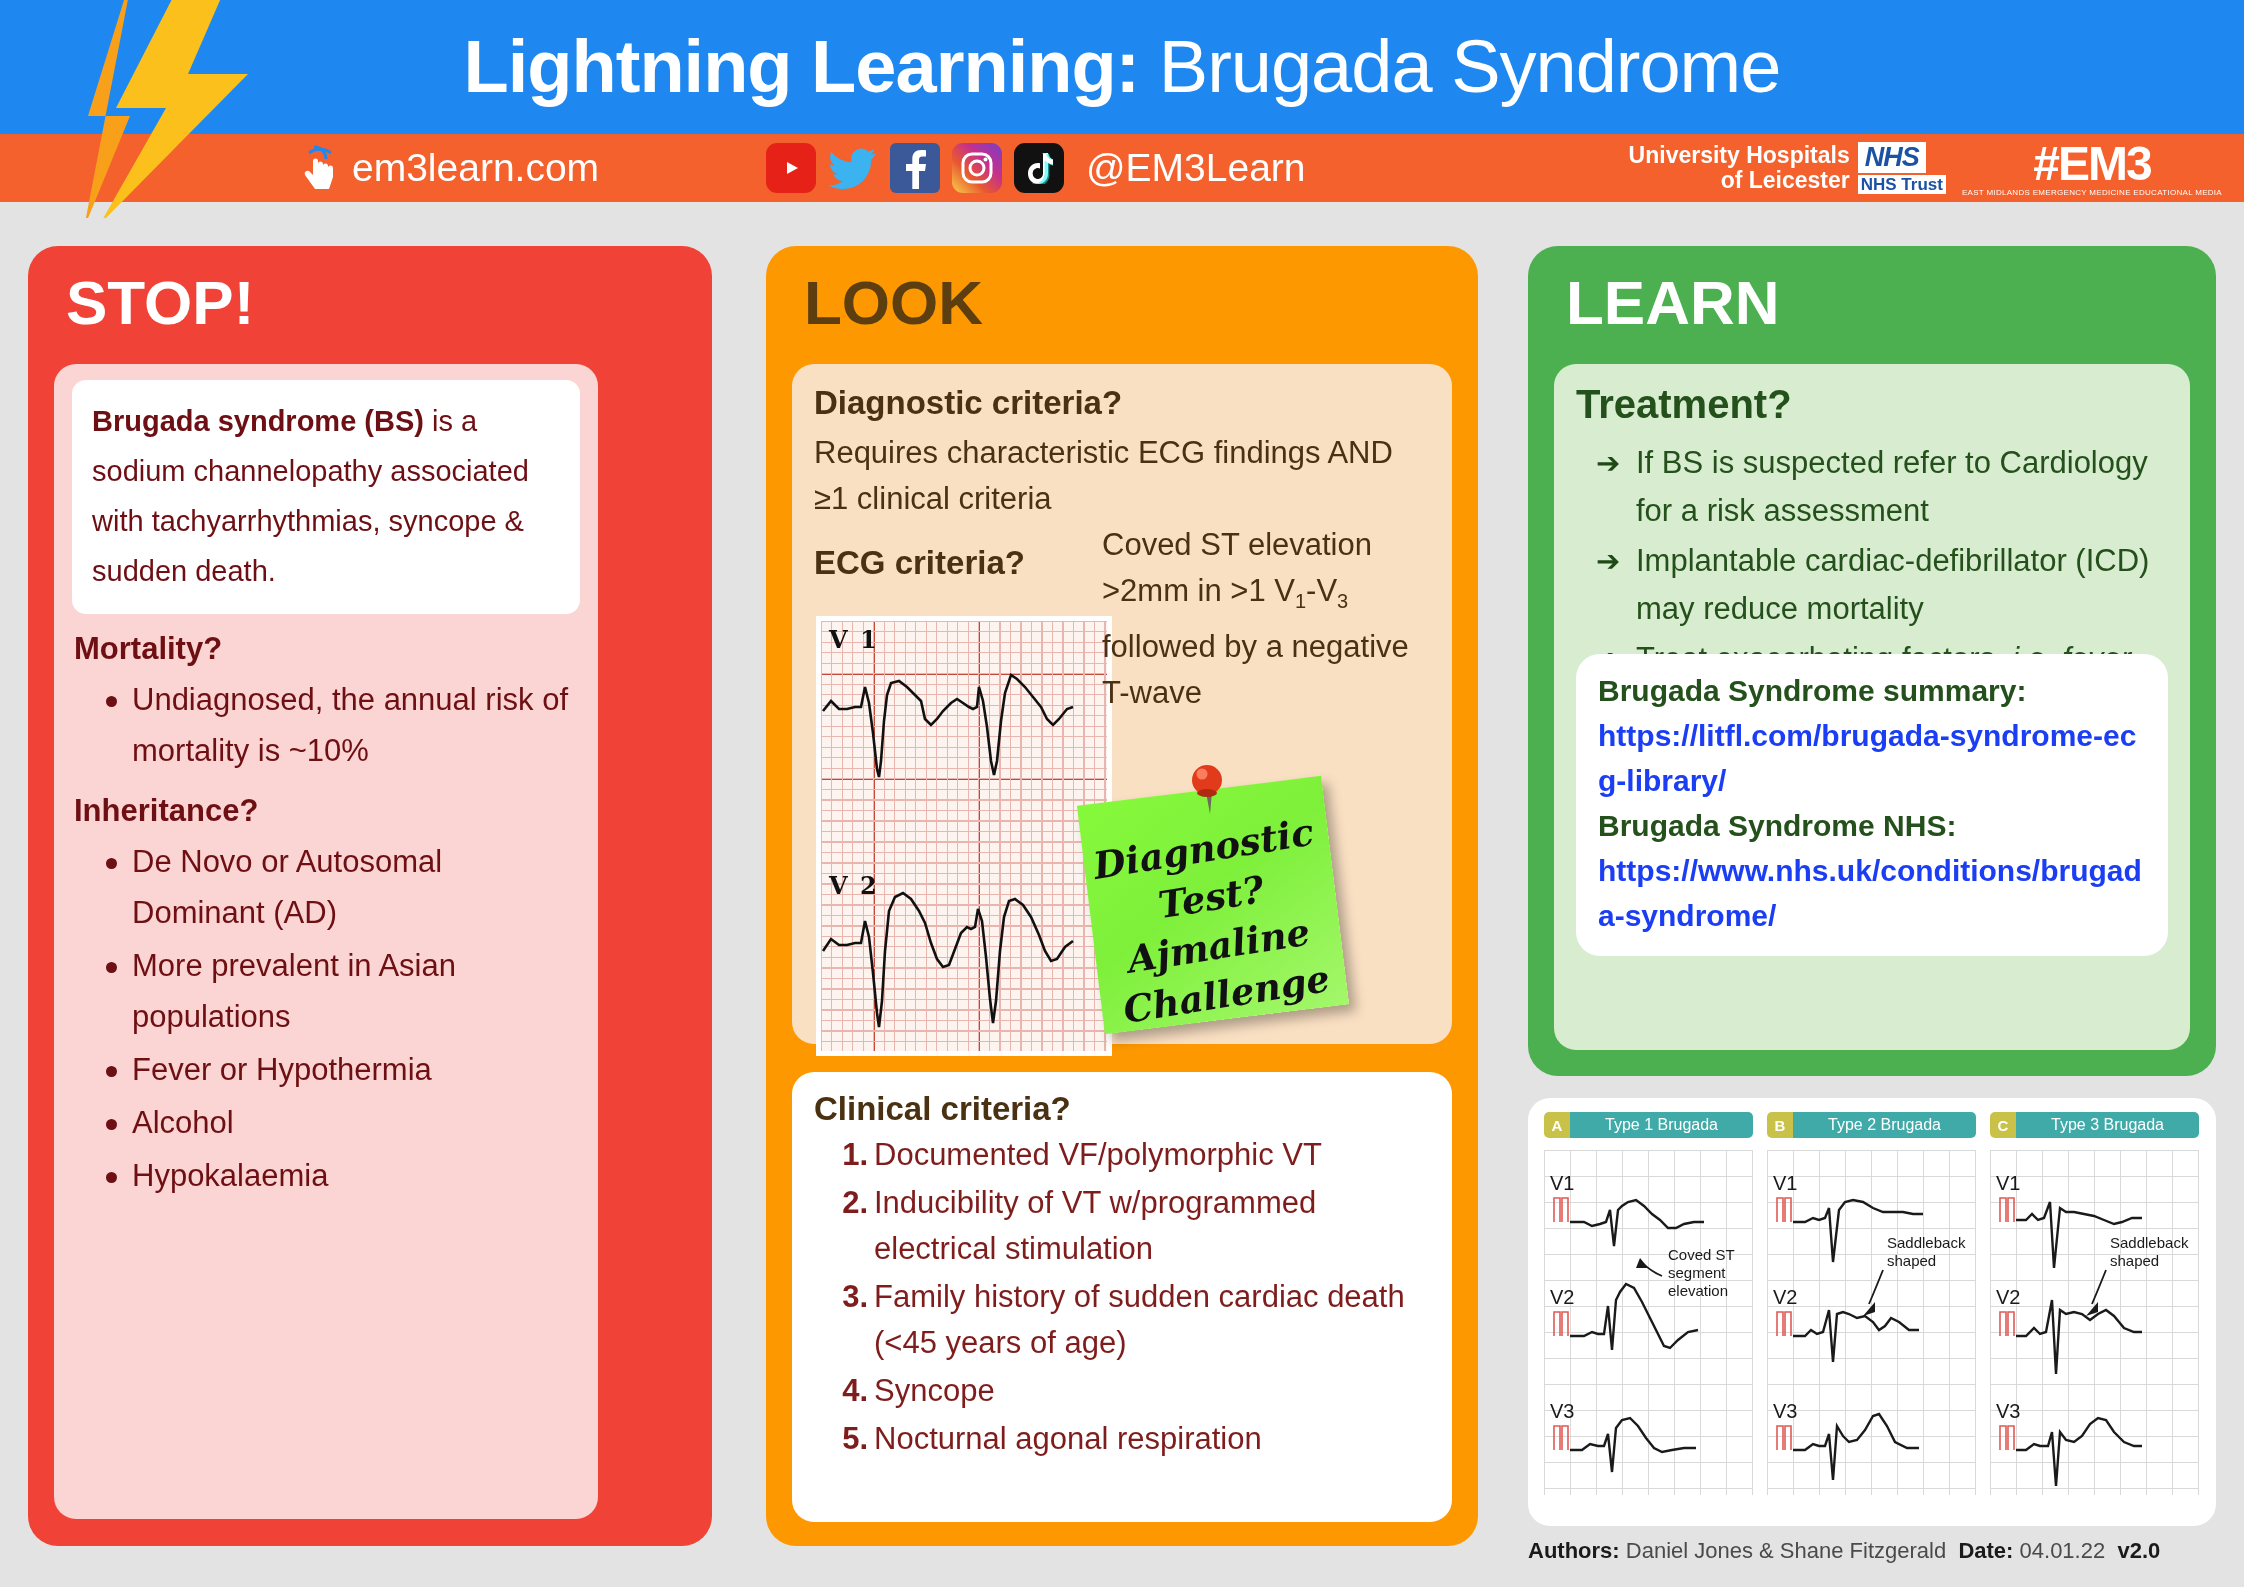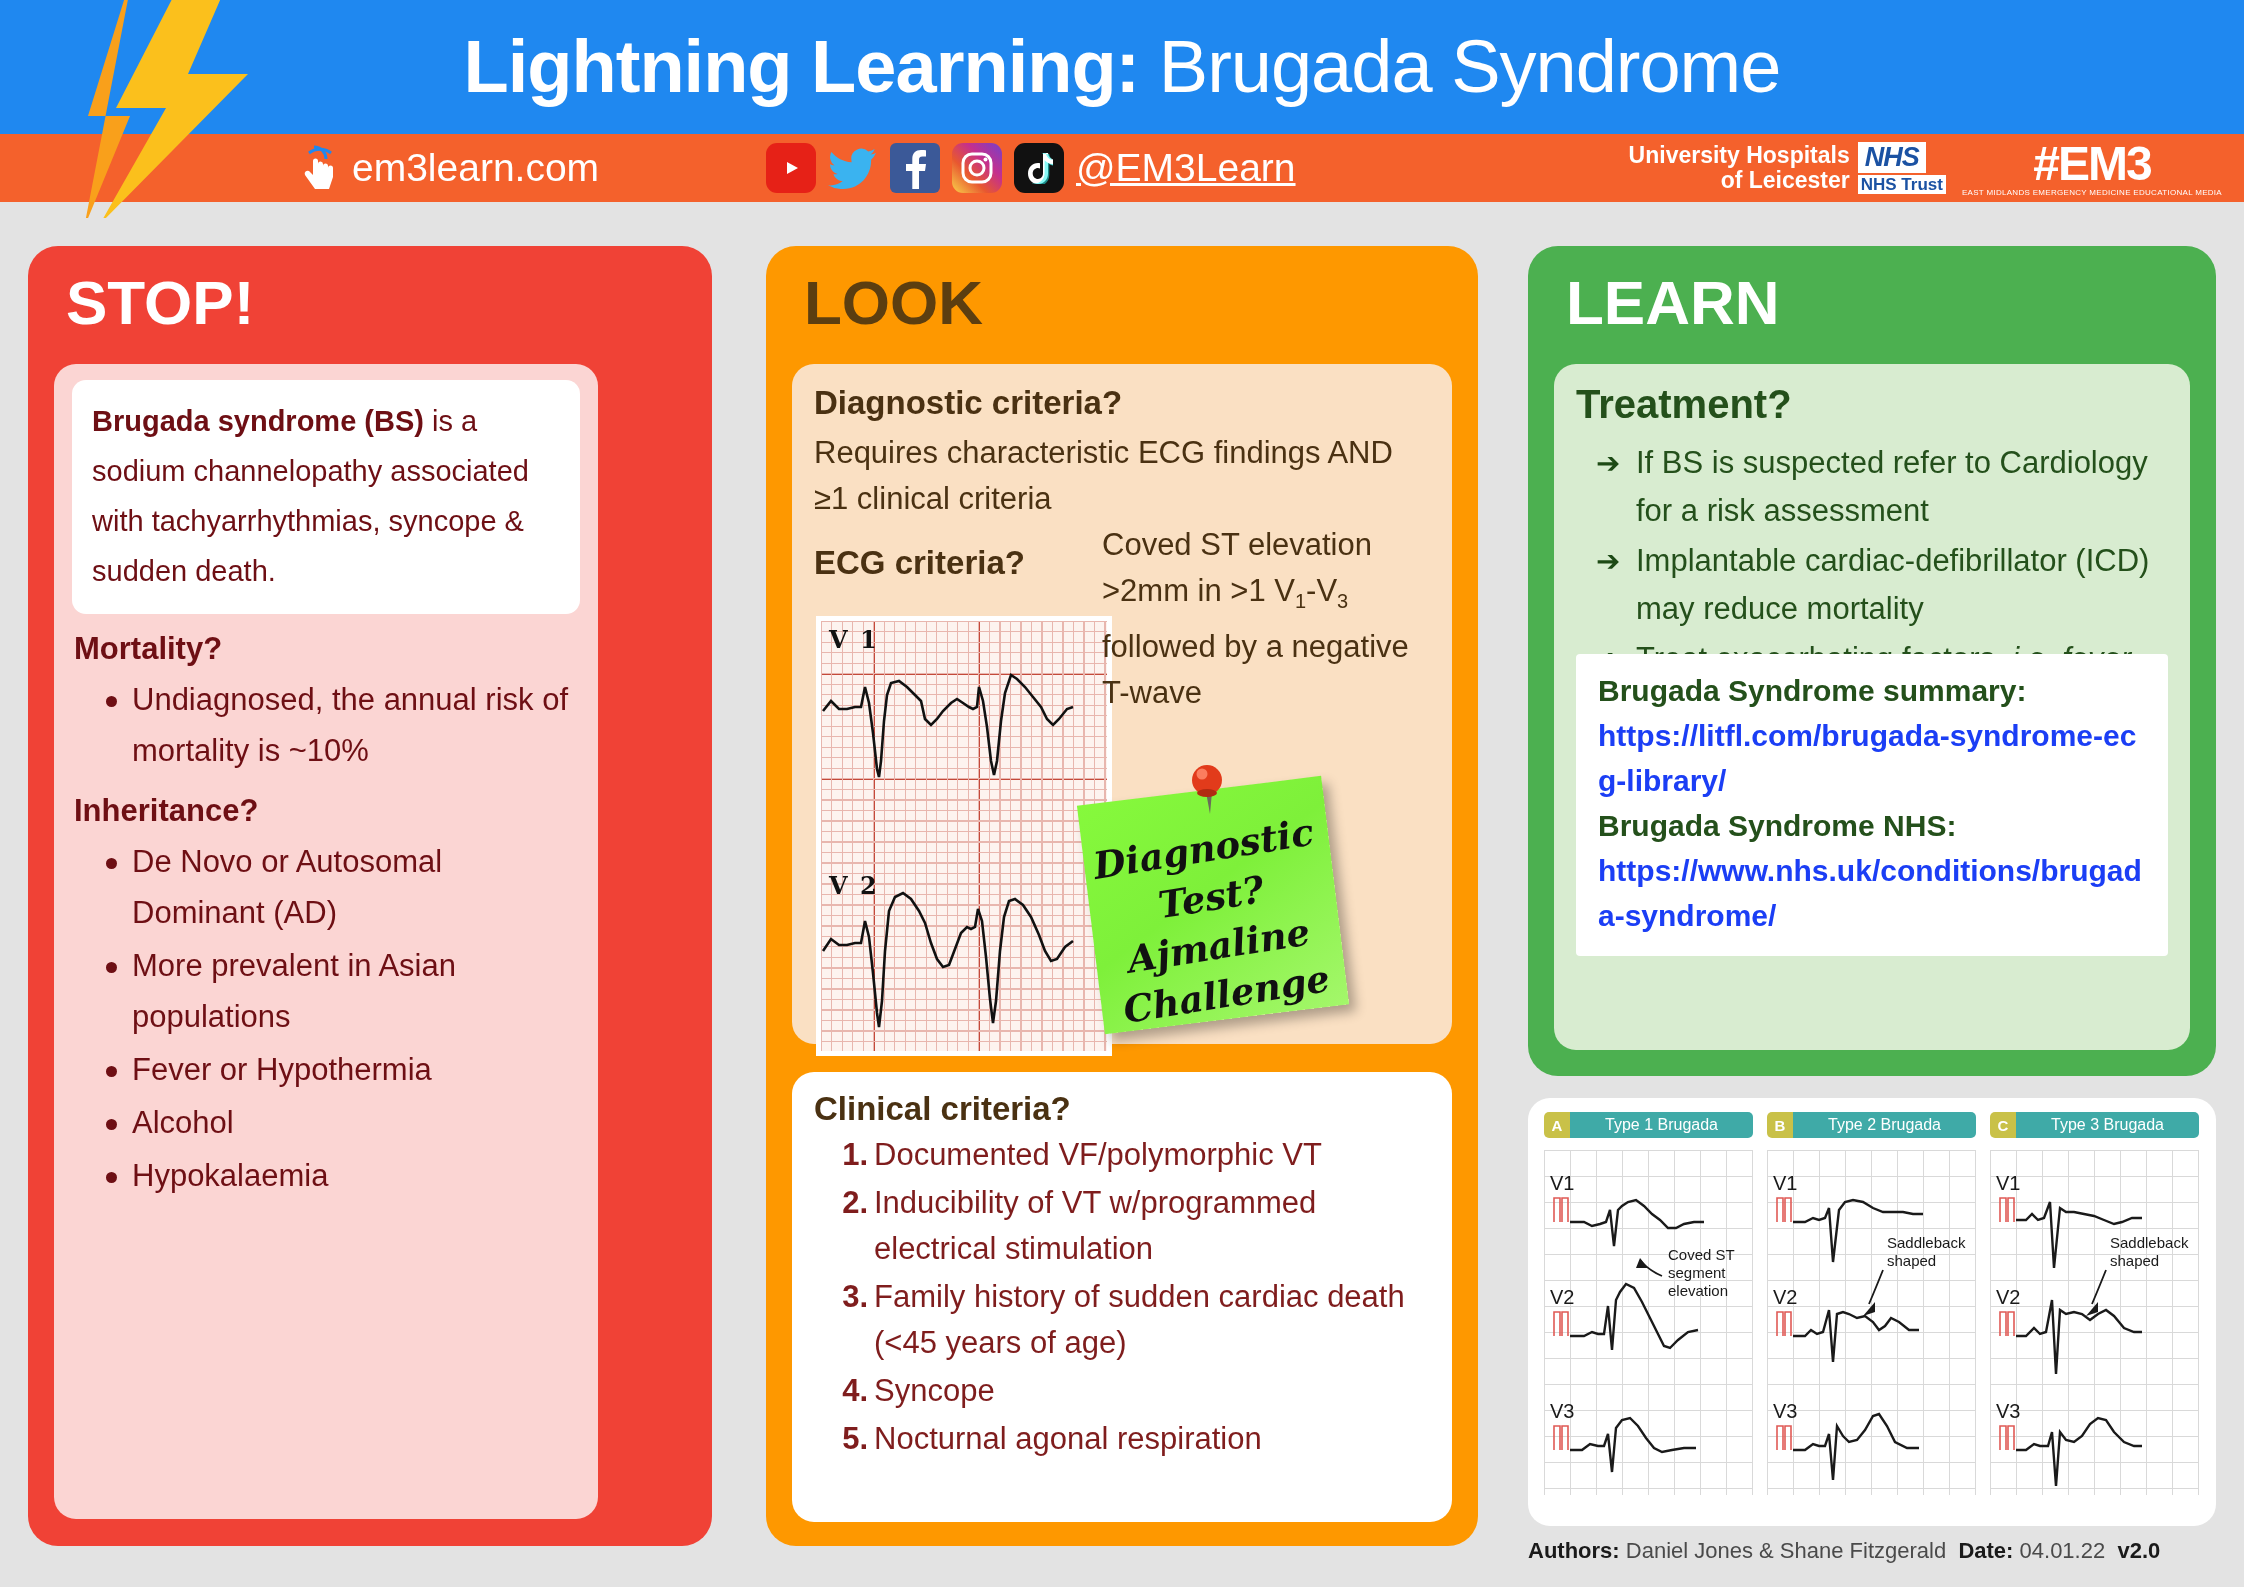--- a/index.html
+++ b/index.html
@@ -38,21 +38,21 @@
     display:flex;align-items:center;gap:14px;
   }
   .cursor-icon{width:38px;height:46px;position:relative;display:block;}
   .site-text{font-size:39px;color:#fff;font-weight:500;letter-spacing:0px;}
 
   .social-row{
     position:absolute;left:766px;top:134px;height:68px;
     display:flex;align-items:center;gap:12px;
   }
   .sq{width:50px;height:50px;border-radius:11px;display:flex;align-items:center;justify-content:center;}
-  .handle-text{font-size:39px;color:#fff;font-weight:500;margin-left:0;text-decoration:underline;}
+  .handle-text{font-size:39px;color:#fff;font-weight:500;margin-left:10px;}
 
   .nhs-row{
     position:absolute;right:22px;top:134px;height:68px;
     display:flex;align-items:center;gap:16px;
   }
   .uhl{display:flex;align-items:center;gap:8px;}
   .uhl-txt{color:#fff;font-size:23px;font-weight:bold;line-height:25px;text-align:right;}
   .nhs-stack{display:flex;flex-direction:column;align-items:flex-start;gap:2px;}
   .nhs-box{background:#fff;color:#1b52a3;font-weight:bold;font-style:italic;
            font-size:27px;padding:2px 7px;letter-spacing:-1px;line-height:27px;}
@@ -152,21 +152,21 @@
   ul.learnlist{margin:12px;padding:0 20px 0 70px;list-style:none;}
   ul.learnlist li{
     position:relative;color:#24501b;font-size:31px;line-height:48px;margin-bottom:2px;
   }
   ul.learnlist li:before{
     content:"\2794";position:absolute;left:-40px;top:0;font-size:29px;color:#1d4a15;
   }
   ul.learnlist li i{font-style:italic;}
   .links-box{
     position:absolute;left:22px;top:290px;width:592px;
-    background:#fff;border-radius:4px;padding:14px 22px 18px 22px;box-sizing:border-box;
+    background:#fff;border-radius:24px;padding:14px 22px 18px 22px;box-sizing:border-box;
   }
   .link-label{color:#24501b;font-size:30px;font-weight:bold;line-height:45px;}
   .link-url{color:#1b3ef5;font-size:30px;font-weight:bold;line-height:45px;word-break:break-all;}
 
   
   .types-card{
     position:absolute;left:1528px;top:1098px;width:688px;height:428px;
     background:#fff;border-radius:22px;
   }
   .types-row{position:absolute;left:16px;top:14px;width:656px;display:flex;gap:14px;}

